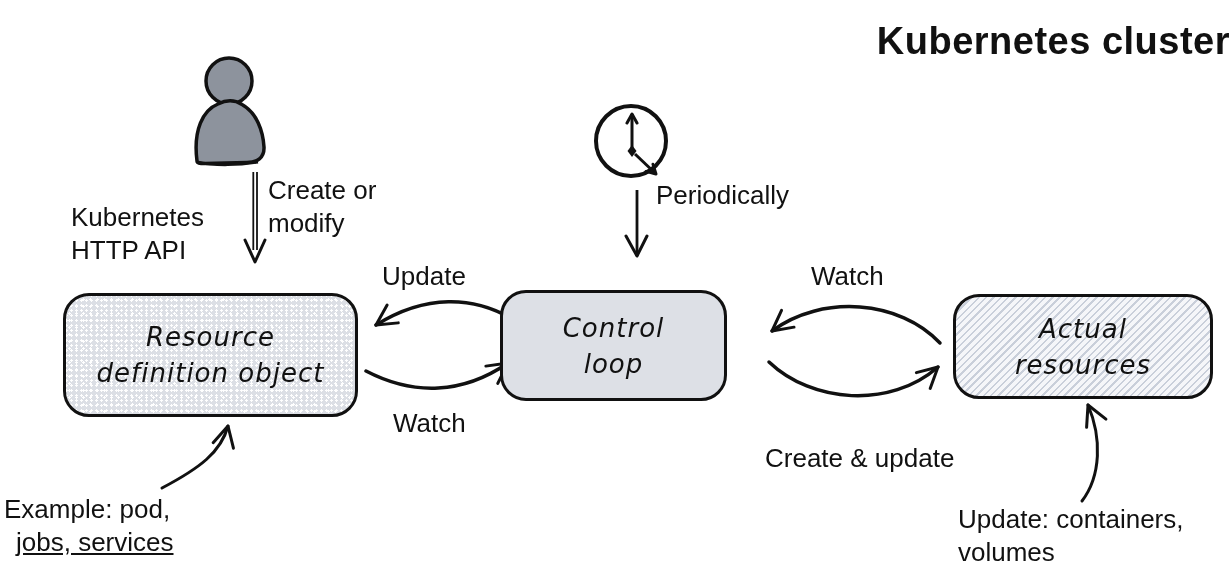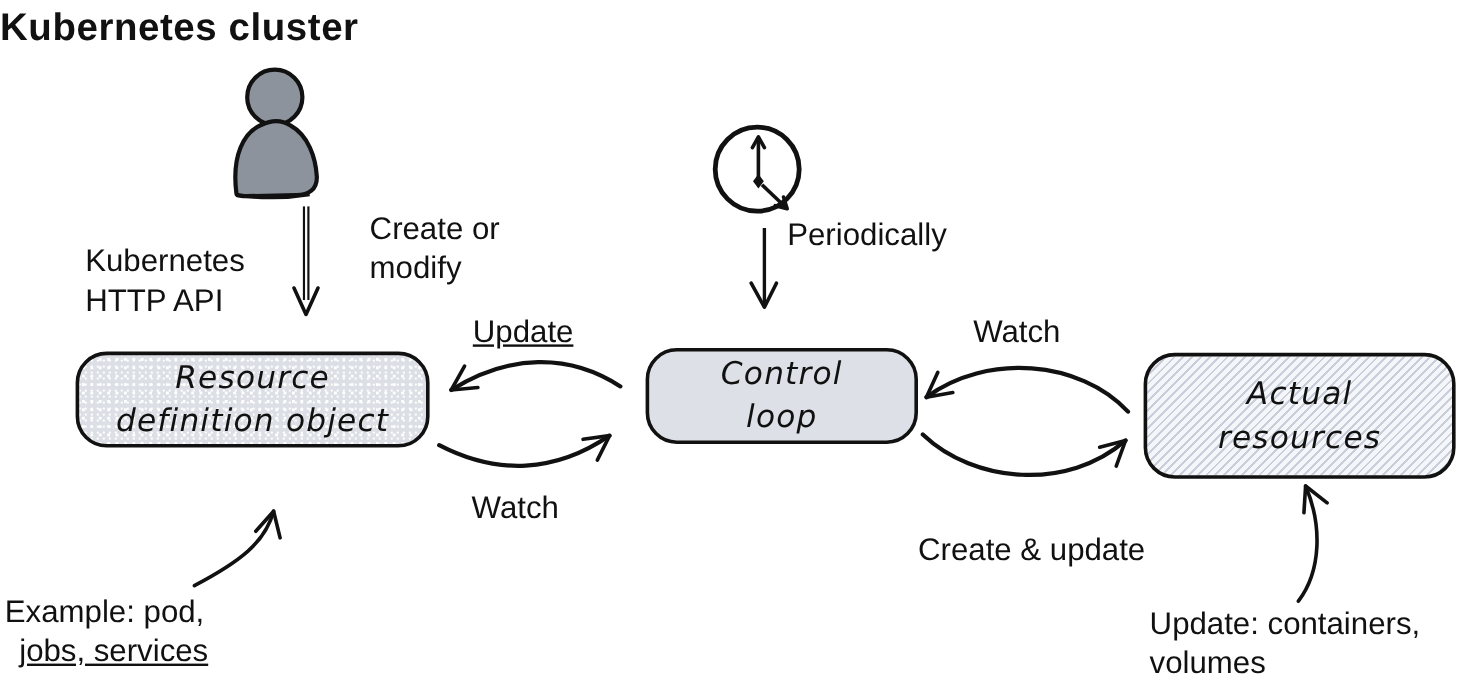--- a/index.html
+++ b/index.html
@@ -13,70 +13,70 @@
     font-family: "Liberation Sans", sans-serif;
     color: #111111;
   }
   #arrow-layer {
     position: absolute;
     left: 0; top: 0;
     width: 1230px; height: 565px;
   }
   .diagram-title {
     position: absolute;
-    left: 0; top: 4px;
+    left: 0; top: 20px;
     width: 100%;
-    text-align: left;
-    font-size: 32px;
+    text-align: right;
+    font-size: 38px;
     font-weight: 700;
     letter-spacing: 0.5px;
   }
   .node {
     position: absolute;
     border: 3px solid #111111;
     border-radius: 26px;
     display: flex;
     flex-direction: column;
     align-items: center;
     justify-content: center;
     font-family: "DejaVu Sans", sans-serif;
     font-style: italic;
     font-size: 26px;
     line-height: 36px;
     text-align: center;
     letter-spacing: 1px;
     color: #111111;
   }
   .node-resource {
-    left: 63px; top: 293px; width: 295px; height: 80px;
+    left: 63px; top: 293px; width: 295px; height: 124px;
     background-color: #dcdfe5;
     background-image: radial-gradient(#ffffff 1.2px, transparent 1.3px),
                       radial-gradient(#ffffff 1px, transparent 1.1px);
     background-size: 7px 7px, 5px 5px;
     background-position: 0 0, 3px 2px;
   }
   .node-control {
-    left: 538px; top: 290px; width: 227px; height: 80px;
+    left: 500px; top: 290px; width: 227px; height: 111px;
     background-color: #dde0e6;
   }
   .node-actual {
     left: 953px; top: 294px; width: 260px; height: 105px;
     background: repeating-linear-gradient(135deg,
       #c9cfda 0px, #c9cfda 1.7px, #f5f6f9 1.7px, #f5f6f9 5.2px);
   }
   .lbl {
     position: absolute;
     font-size: 26px;
     line-height: 33px;
     white-space: nowrap;
   }
-  .lbl-create-modify   { left: 268px; top: 174px; margin-left: 40px; }
+  .lbl-create-modify   { left: 268px; top: 174px; }
   .lbl-declarative     { left: 71px;  top: 201px; }
   .lbl-periodically    { left: 656px; top: 179px; }
-  .lbl-update          { left: 394px; top: 260px; text-decoration: underline; }
+  .lbl-update          { left: 382px; top: 260px; }
   .lbl-watch-left      { left: 393px; top: 407px; }
   .lbl-watch-right     { left: 811px; top: 260px; }
   .lbl-create-update   { left: 765px; top: 418px; margin-top: 24px; }
   .lbl-example-left    { left: 4px;   top: 493px; }
   .lbl-example-left .line2  { padding-left: 12px; text-decoration: underline; }
   .lbl-example-right   { left: 958px; top: 503px; }
 </style>
 </head>
 <body>
 

